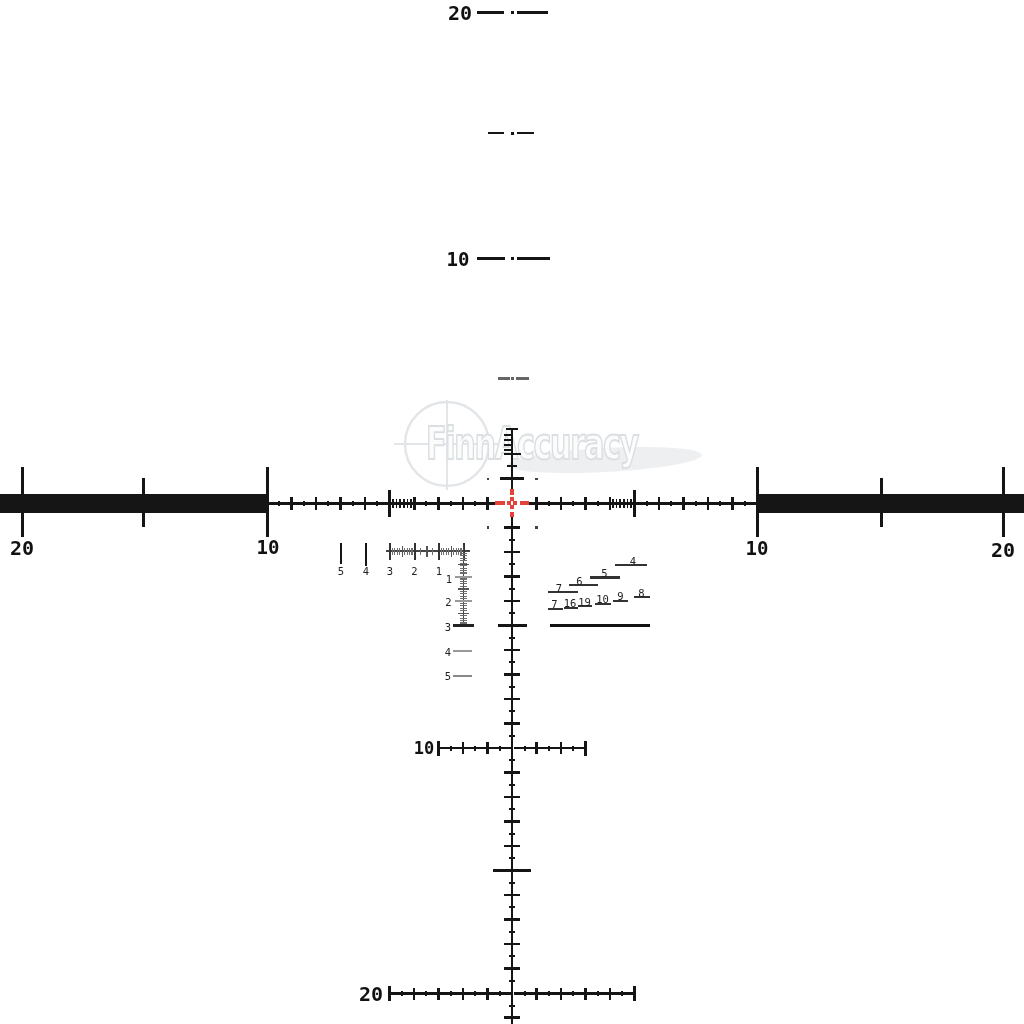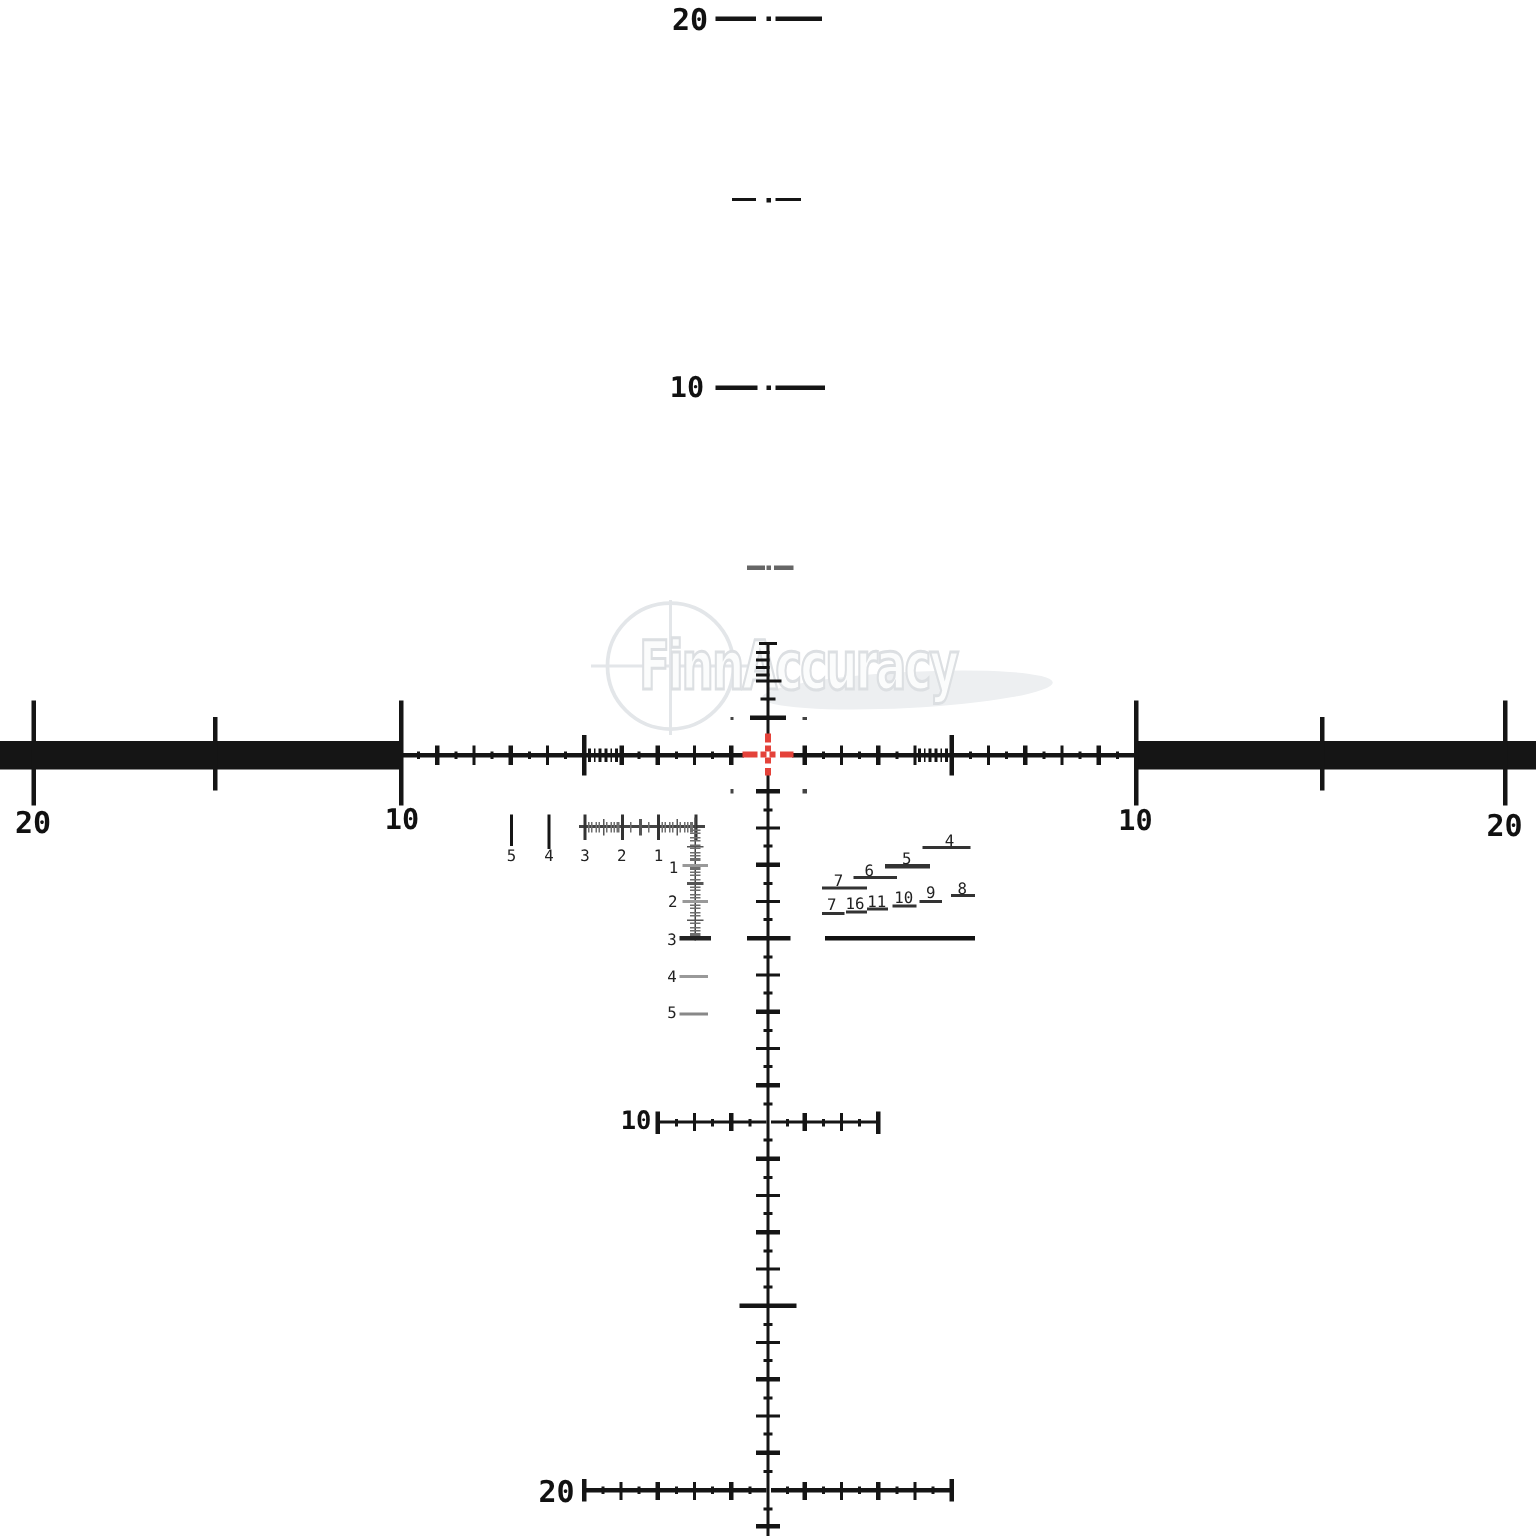--- a/index.html
+++ b/index.html
@@ -283,21 +283,21 @@
       <div class="slbl" style="left: 448.5px; top: 602px;">2</div>
       <div class="slbl" style="left: 448px; top: 627px;">3</div>
       <div class="slbl" style="left: 448px; top: 651.5px;">4</div>
       <div class="slbl" style="left: 448px; top: 676px;">5</div>
       <div class="slbl" style="left: 559px; top: 587.5px;">7</div>
       <div class="slbl" style="left: 579.5px; top: 580.5px;">6</div>
       <div class="slbl" style="left: 604.5px; top: 573px;">5</div>
       <div class="slbl" style="left: 633px; top: 560.5px;">4</div>
       <div class="slbl" style="left: 554.5px; top: 604px;">7</div>
       <div class="slbl" style="left: 570px; top: 603px;">16</div>
-      <div class="slbl" style="left: 584.5px; top: 601.5px;">11</div>
+      <div class="slbl" style="left: 584.5px; top: 601.5px;">19</div>
       <div class="slbl" style="left: 602.5px; top: 599px;">10</div>
       <div class="slbl" style="left: 620.5px; top: 596px;">9</div>
       <div class="slbl" style="left: 641.5px; top: 592.5px;">8</div>
     </div>
 
   <div class="lbl" id="lbl-top-20">20</div>
   <div class="lbl" id="lbl-top-10">10</div>
   <div class="lbl" id="lbl-left-20">20</div>
   <div class="lbl" id="lbl-left-10">10</div>
   <div class="lbl" id="lbl-right-10">10</div>

